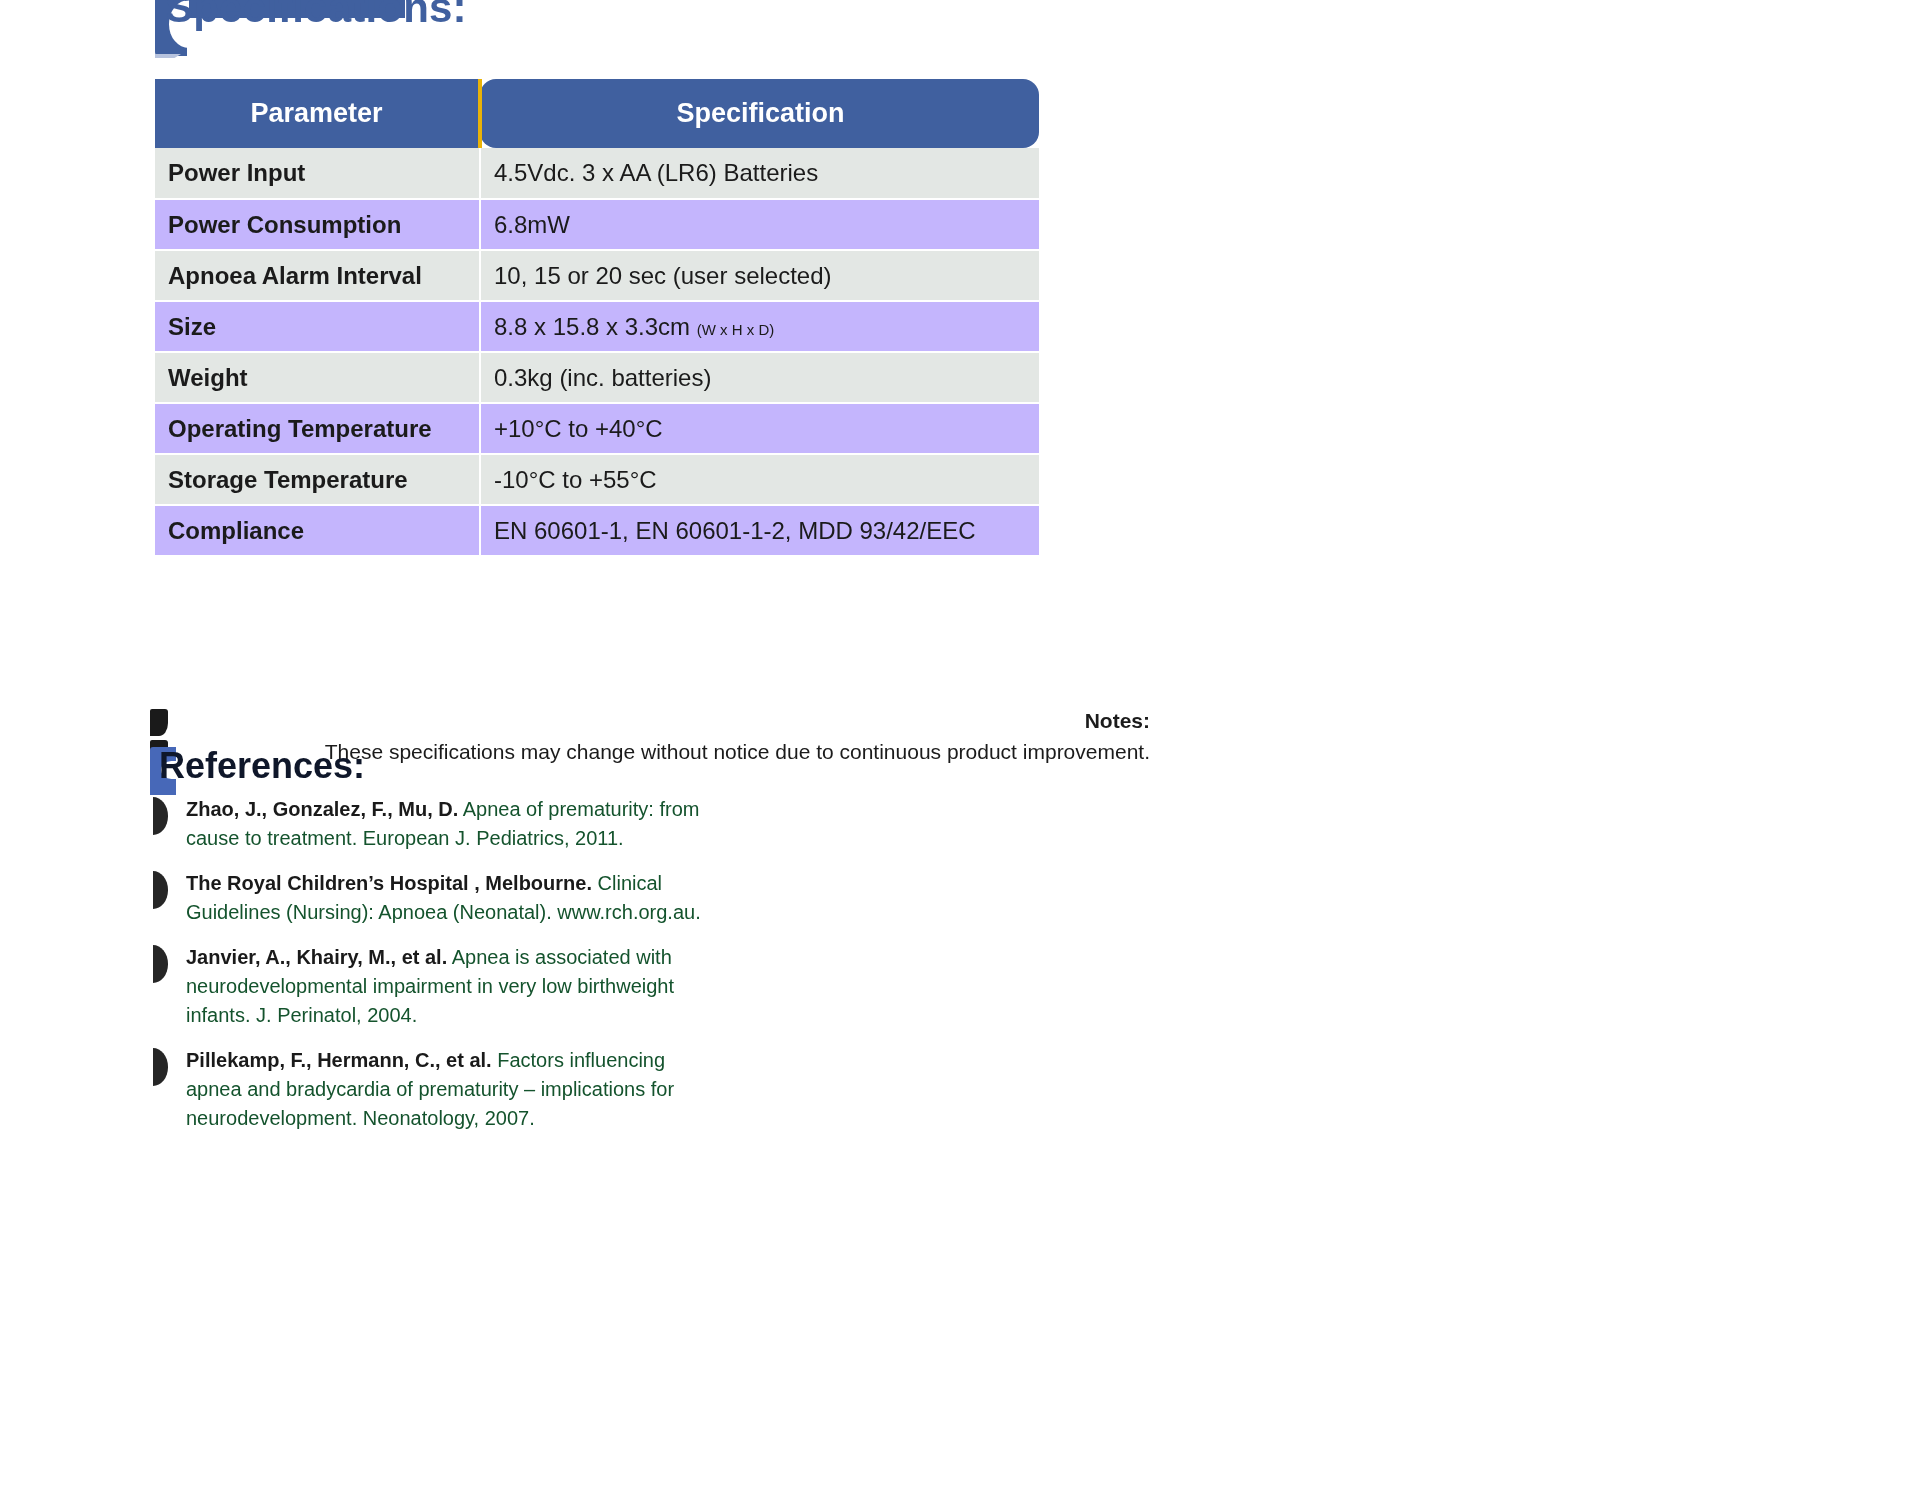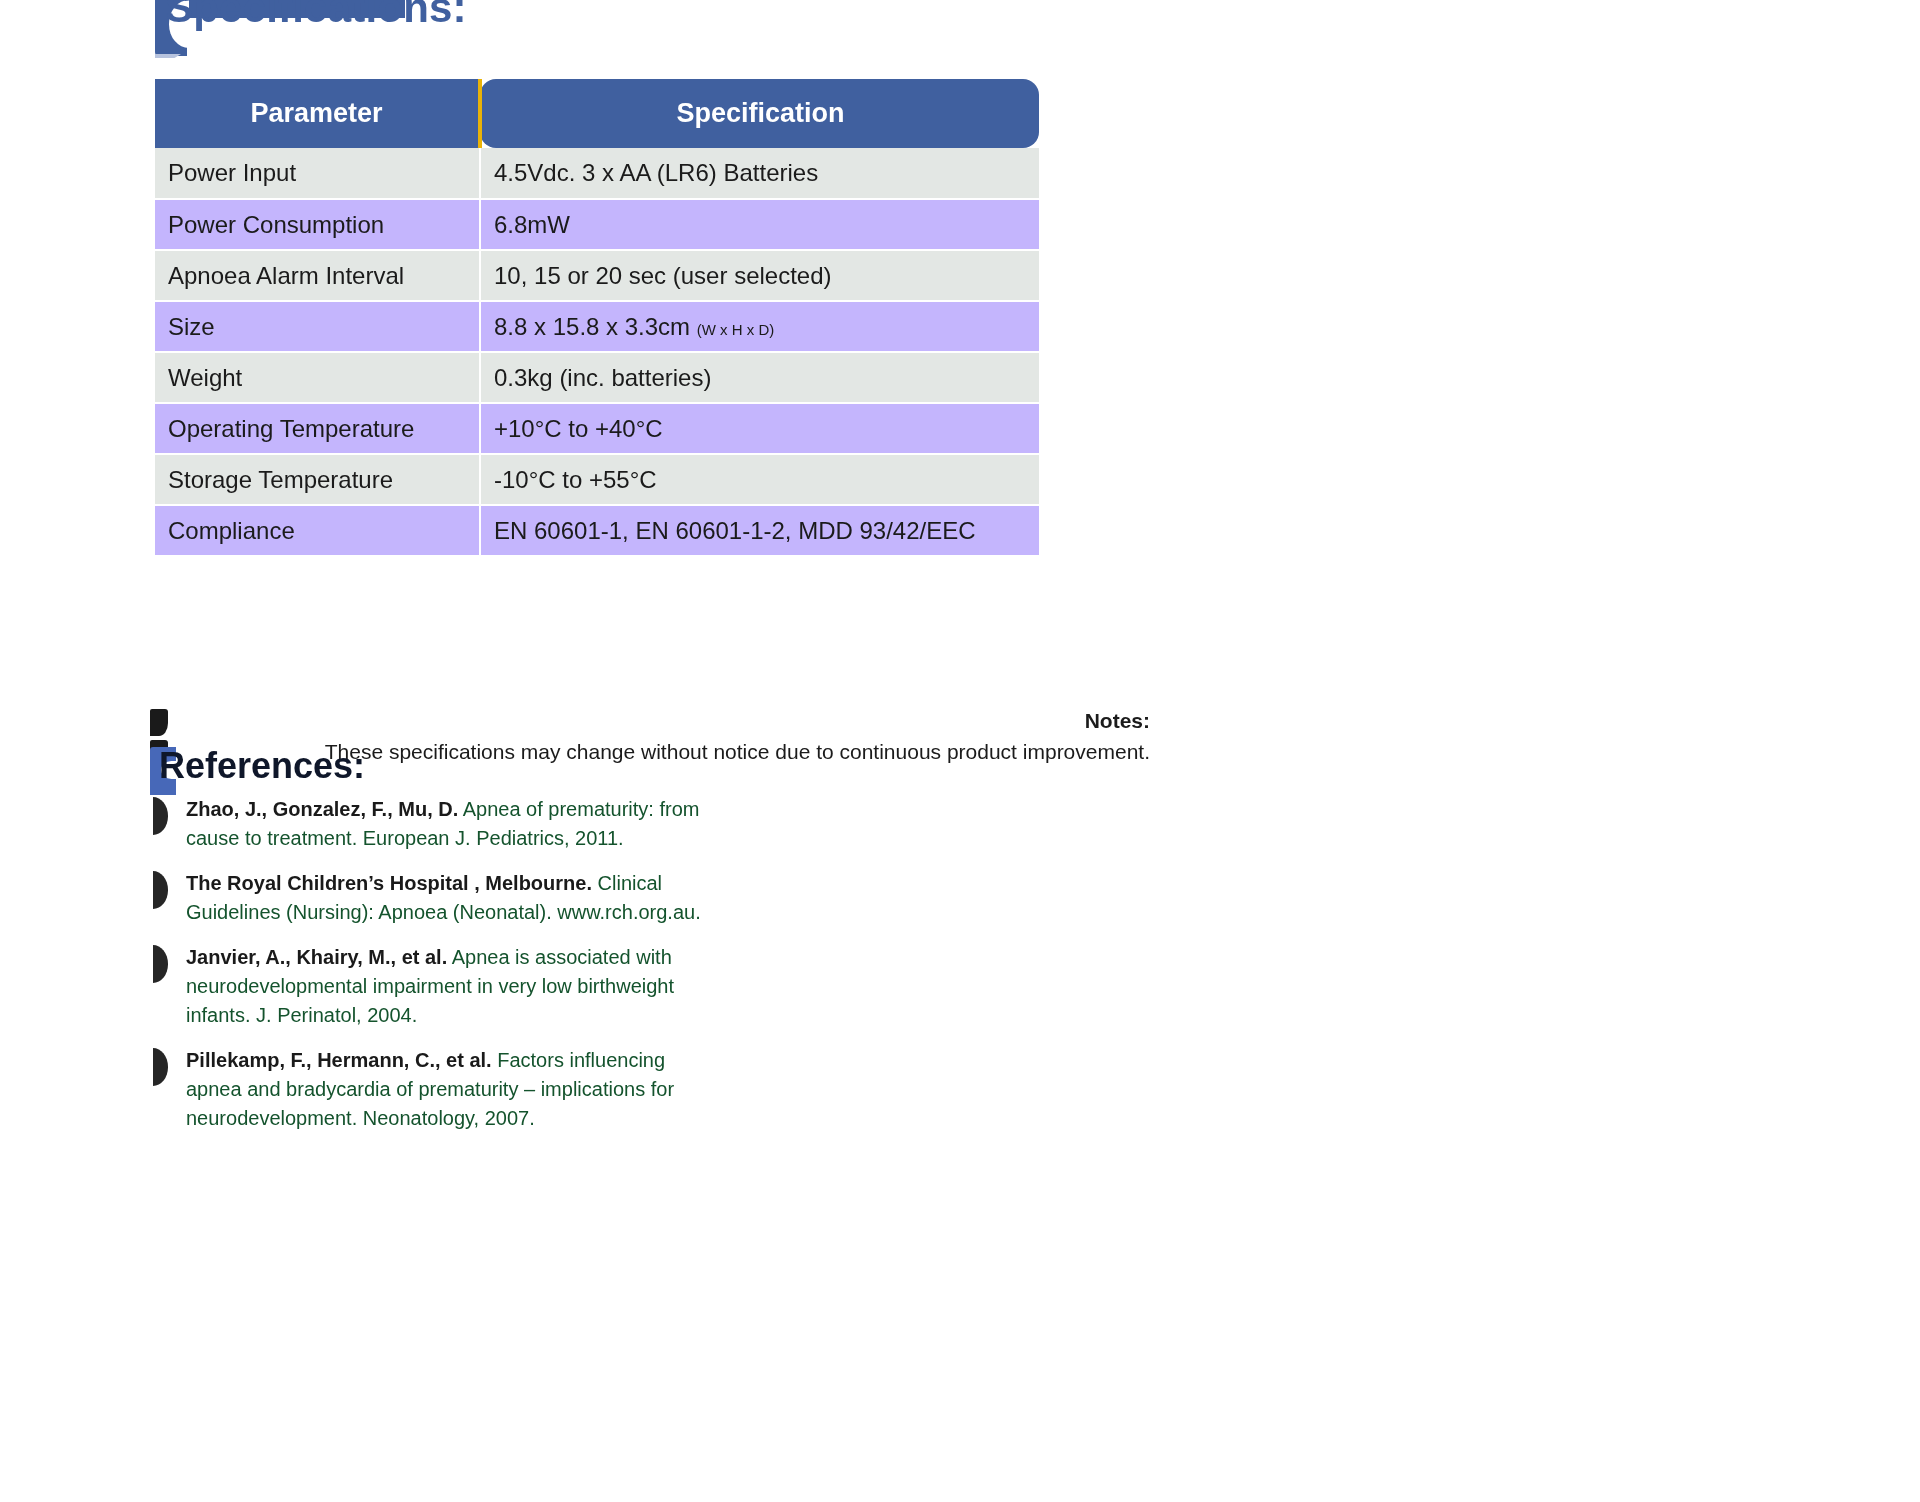--- a/index.html
+++ b/index.html
@@ -106,21 +106,21 @@
     padding-left: 13px;
     vertical-align: middle;
     border-right: 2px solid #ffffff;
     border-bottom: 2px solid #ffffff;
   }
   .spec-table td:last-child { border-right: none; }
   .spec-table col.c-param { width: 325px; }
   .spec-table col.c-spec  { width: 559px; }
   .spec-table tr.odd  td { background: #e3e7e4; }
   .spec-table tr.even td { background: #c4b5fd; }
-  .spec-table td.param { font-weight: normal; }
+  .spec-table td.param { font-weight: bold; }
   .sup-small { font-size: 15px; }
 
   
   .notes {
     position: absolute;
     left: 150px;
     top: 705px;
     width: 1000px;
     text-align: right;
   }

